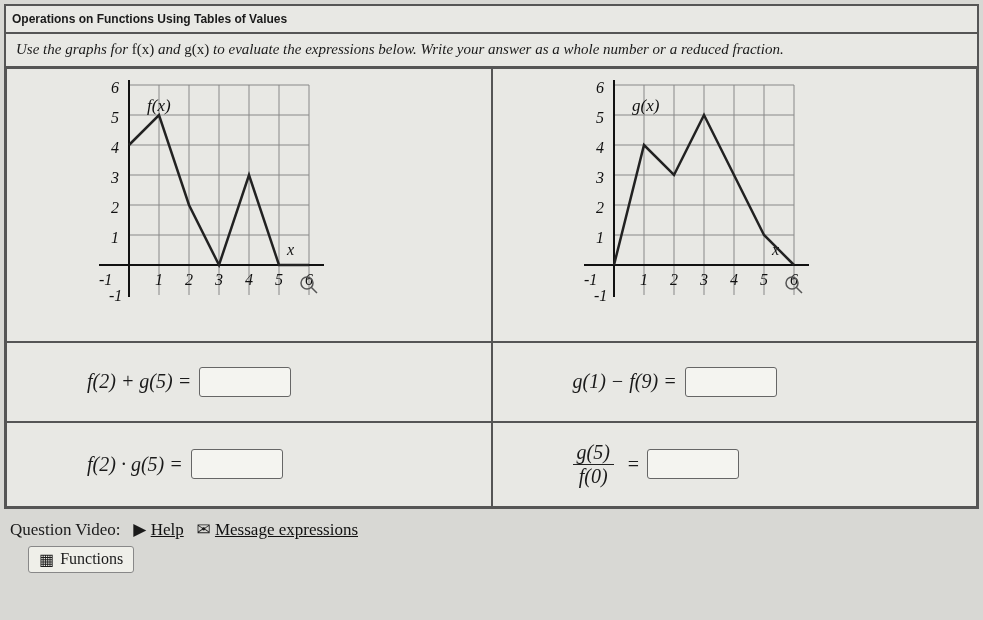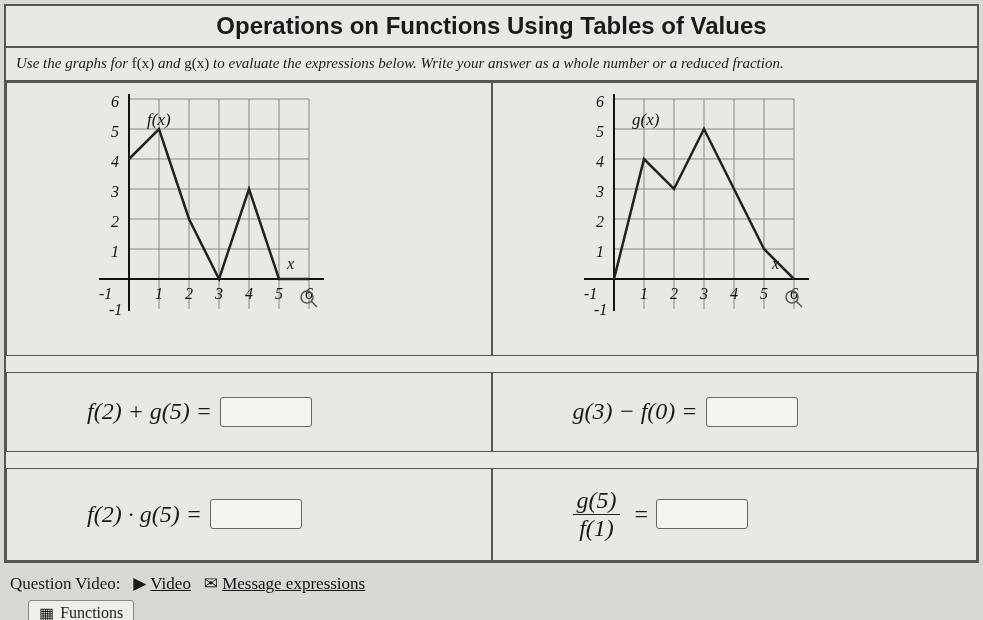--- a/index.html
+++ b/index.html
@@ -9,23 +9,23 @@
     background: #d8d8d4;
     color: #1a1a1a;
     width: 983px;
     box-sizing: border-box;
   }
   .outer {
     border: 2px solid #555;
     background: #e8e8e4;
   }
   .title-row {
-    text-align: center;
+    text-align: left;
     font-weight: bold;
-    font-size: 24px;
+    font-size: 12px;
     padding: 6px;
     border-bottom: 2px solid #555;
     font-family: Arial, sans-serif;
   }
   .instructions {
     padding: 6px 10px;
     font-style: italic;
     font-size: 15px;
     border-bottom: 2px solid #555;
     line-height: 1.3;
@@ -45,26 +45,25 @@
   }
   .chart-cell {
     height: 260px;
     display: flex;
     justify-content: center;
     align-items: flex-start;
   }
   svg { display: block; }
   .expr-cell {
     padding: 18px 10px 18px 80px;
-    font-size: 24px;
+    font-size: 20px;
     display: flex;
     align-items: center;
     gap: 8px;
     min-height: 42px;
-    margin-top: 16px;
   }
   .expr-cell .math {
     font-family: 'Cambria Math', 'STIX', Georgia, serif;
     font-style: italic;
   }
   .answer-box {
     display: inline-block;
     width: 90px;
     height: 28px;
     border: 1.5px solid #666;
@@ -214,45 +213,45 @@
         </g>
       </svg>
     </div>
 
     <div class="cell expr-cell">
       <span class="math">f(2) + g(5) =</span>
       <span class="answer-box"></span>
     </div>
 
     <div class="cell expr-cell">
-      <span class="math">g(3) − f(0) =</span>
+      <span class="math">g(1) − f(9) =</span>
       <span class="answer-box"></span>
     </div>
 
     <div class="cell expr-cell">
       <span class="math">f(2) · g(5) =</span>
       <span class="answer-box"></span>
     </div>
 
     <div class="cell expr-cell">
       <span class="frac math">
         <span class="num">g(5)</span>
-        <span class="den">f(1)</span>
+        <span class="den">f(0)</span>
       </span>
       <span class="math" style="font-style:normal"> = </span>
       <span class="answer-box"></span>
     </div>
 
   </div>
 </div>
 
 <div class="help">
   <span>Question Video:</span>&nbsp;&nbsp;
   <span>▶</span>
-  <span class="link">Video</span>&nbsp;&nbsp;
+  <span class="link">Help</span>&nbsp;&nbsp;
   <span>✉</span>
   <span class="link">Message expressions</span>
   <br>
   <span class="calc-btn">
     <span>▦</span>
     <span>Functions</span>
   </span>
 </div>
 
 </body></html>

